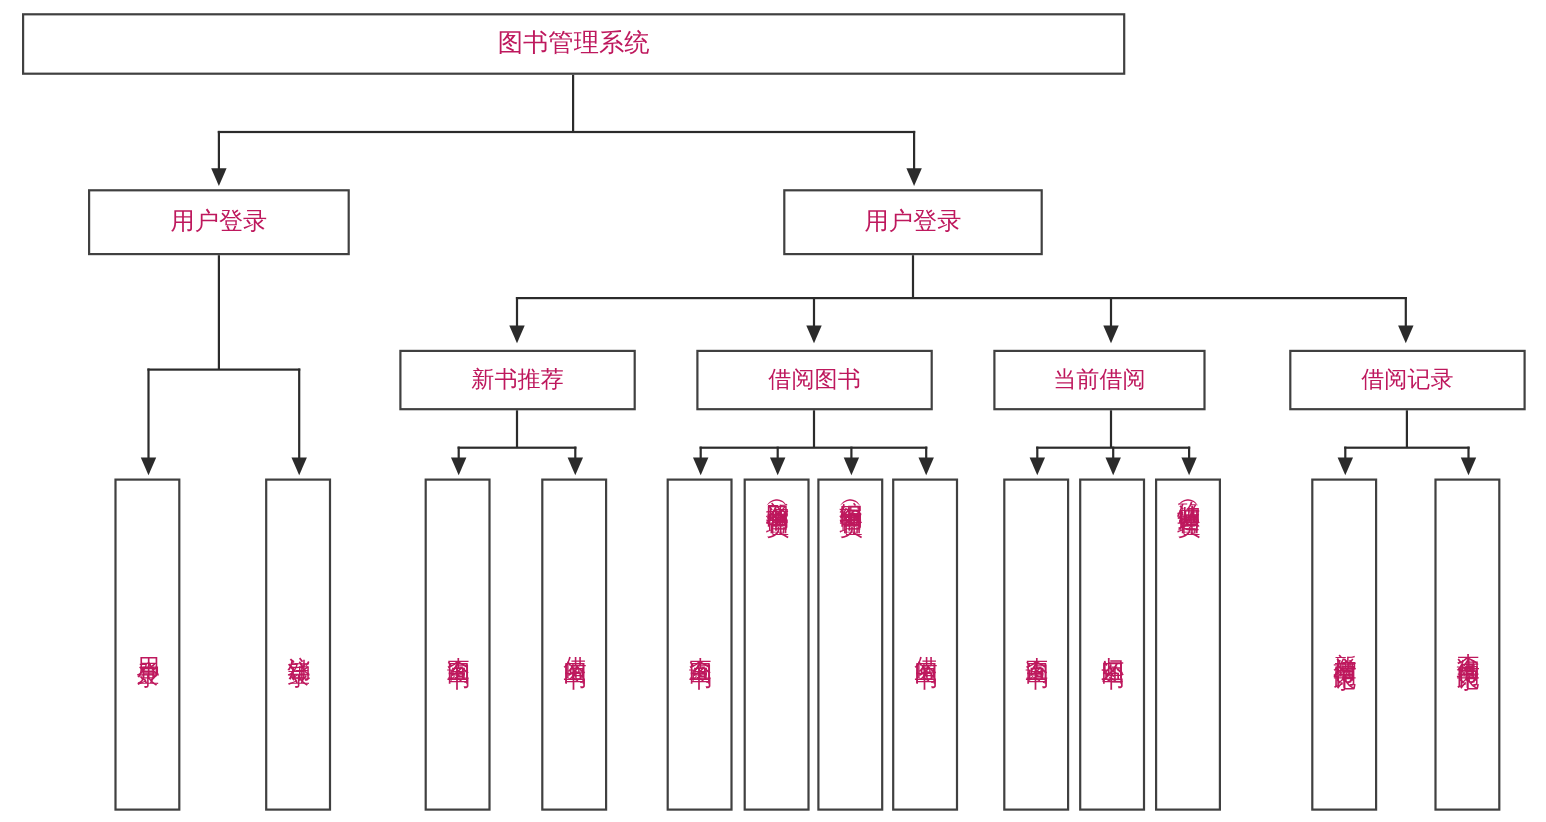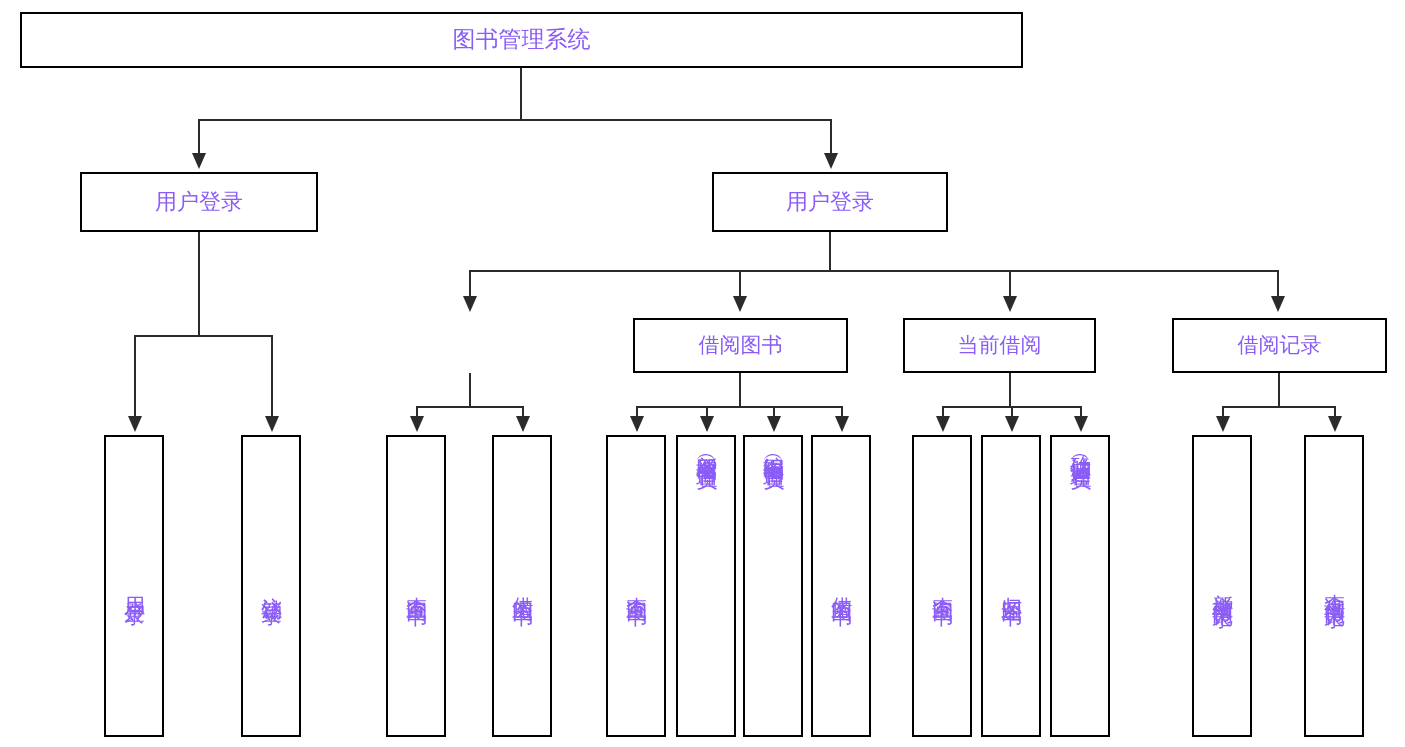--- a/index.html
+++ b/index.html
@@ -16,25 +16,25 @@
     width: 1405px;
     height: 747px;
     background: #ffffff;
     overflow: hidden;
   }
   
   .node {
     position: absolute;
     box-sizing: border-box;
     background: #ffffff;
-    border: 2px solid #000000;
+    border: 2px solid #404040;
     display: flex;
     align-items: center;
     justify-content: center;
-    color: #8b5cf6;
+    color: #be185d;
     line-height: 1.12;
   }
   .node.root {
     font-size: 23px;
   }
   .node.level2 {
     font-size: 22px;
   }
   .node.level3 {
     font-size: 21px;
@@ -121,20 +121,23 @@
   <div class="conn hline" style="left:469px; top:270px; width:810px;"></div>
   <div class="conn vline" style="left:469px; top:270px; height:28px;"></div>
   <div class="arrow" style="left:463px; top:296px;"></div>
   <div class="conn vline" style="left:739px; top:270px; height:28px;"></div>
   <div class="arrow" style="left:733px; top:296px;"></div>
   <div class="conn vline" style="left:1009px; top:270px; height:28px;"></div>
   <div class="arrow" style="left:1003px; top:296px;"></div>
   <div class="conn vline" style="left:1277px; top:270px; height:28px;"></div>
   <div class="arrow" style="left:1271px; top:296px;"></div>
 
+  <div class="node level3" style="left:363px; top:318px; width:215px; height:55px;">
+    <span>新书推荐</span>
+  </div>
   <div class="node level3" style="left:633px; top:318px; width:215px; height:55px;">
     <span>借阅图书</span>
   </div>
   <div class="node level3" style="left:903px; top:318px; width:193px; height:55px;">
     <span>当前借阅</span>
   </div>
   <div class="node level3" style="left:1172px; top:318px; width:215px; height:55px;">
     <span>借阅记录</span>
   </div>
 

